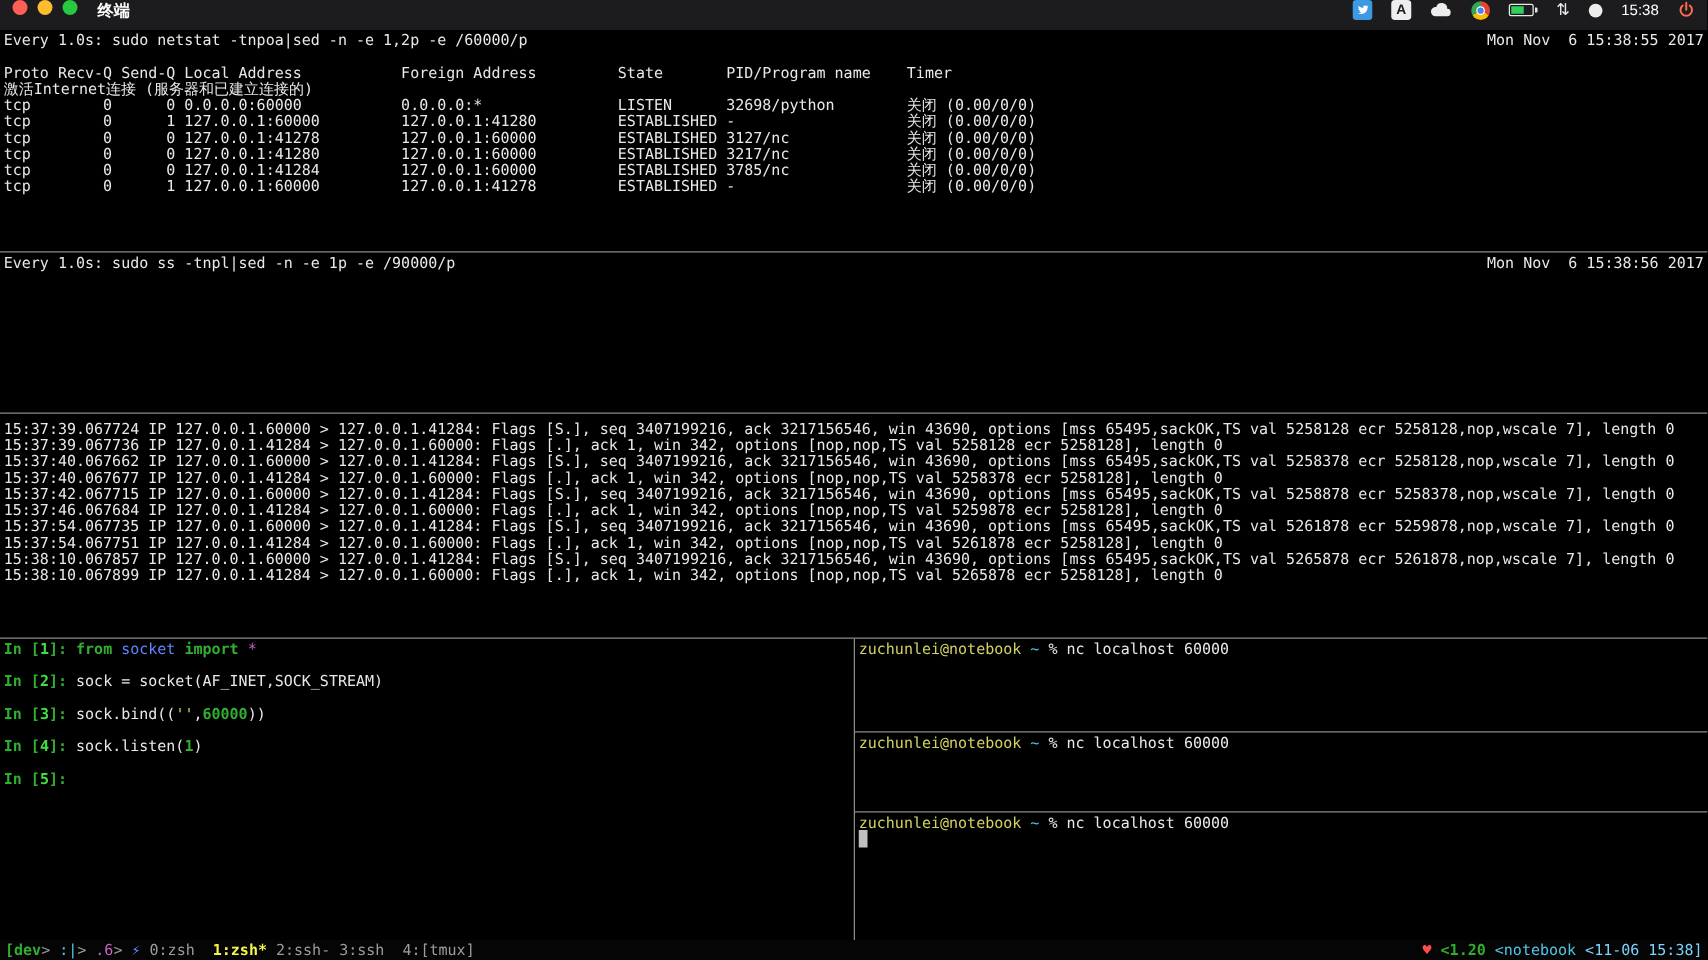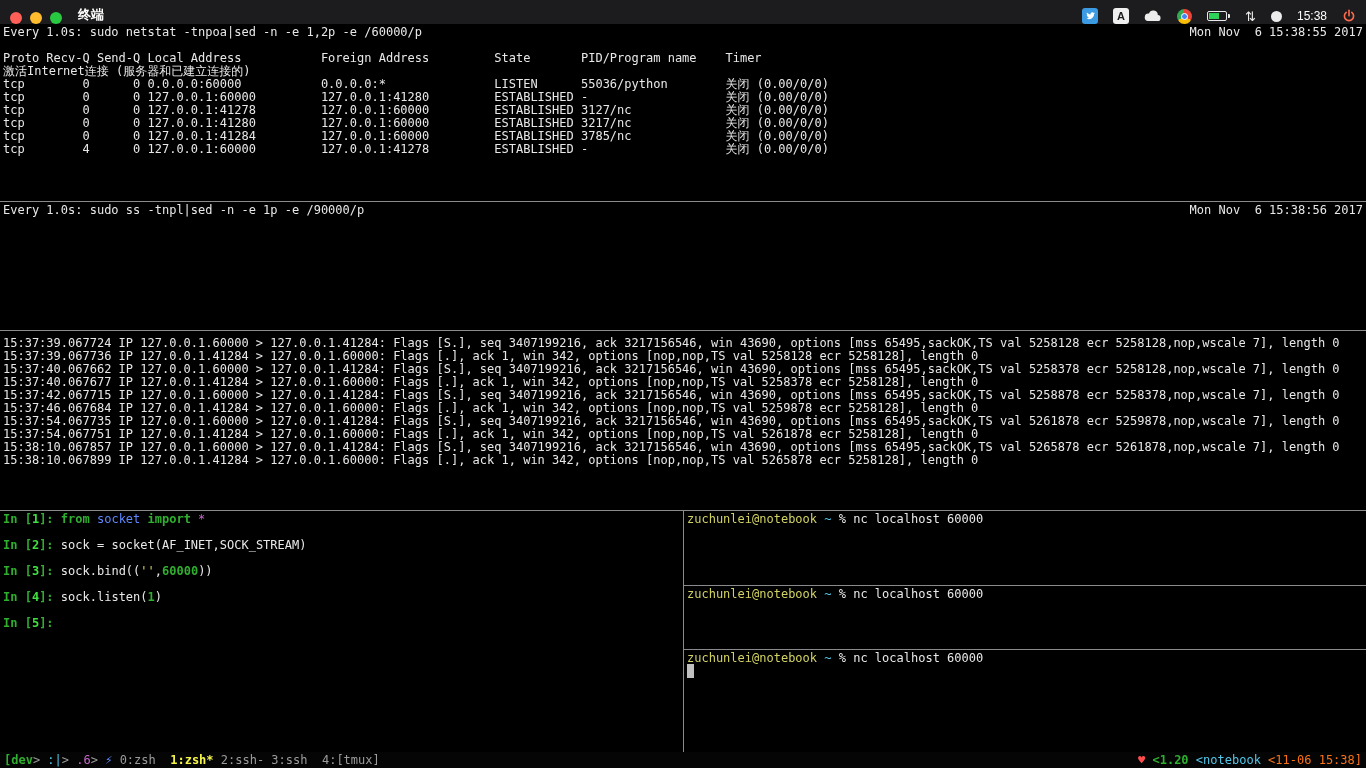--- a/index.html
+++ b/index.html
@@ -1,20 +1,20 @@
 <!DOCTYPE html>
 <html><head>
 <meta charset="utf-8">
 <style>
   *{margin:0;padding:0;box-sizing:border-box}
   html,body{width:1366px;height:768px;overflow:hidden;background:#000}
   body{font-family:"DejaVu Sans Mono",monospace;font-size:12px;color:#e8e8e8}
 
   
-  .menubar{height:24px;background:#1c1c1e;display:flex;align-items:flex-end;padding:0 10px;
+  .menubar{height:24px;background:#1c1c1e;display:flex;align-items:flex-start;padding:0 10px;
            font-family:"Liberation Sans",sans-serif}
   .traffic{display:flex;gap:8px;align-items:center;margin-right:16px}
   .tl{width:12px;height:12px;border-radius:50%;display:inline-block}
   .tl.red{background:#ff5f57}.tl.yellow{background:#febc2e}.tl.green{background:#28c840}
   .app-title{color:#fff;font-weight:bold;font-size:13px}
   .menu-right{margin-left:auto;display:flex;align-items:center;gap:15px}
   .mi{display:flex;align-items:center;justify-content:center}
   .inputsrc{width:16px;height:16px;background:#efefef;border-radius:3px}
   .inputsrc-a{color:#1c1c1e;font-weight:bold;font-size:11px;line-height:16px}
   .chrome{width:15px;height:15px;border-radius:50%;
@@ -100,26 +100,26 @@
 <div class="terminal">
 
   <div class="pane pane1">
     <div class="watch-head">
       <span>Every 1.0s: sudo netstat -tnpoa|sed -n -e 1,2p -e /60000/p</span>
       <span>Mon Nov  6 15:38:55 2017</span>
     </div>
     <div>
         <div class="line">Proto Recv-Q Send-Q Local Address           Foreign Address         State       PID/Program name    Timer</div>
         <div class="line">激活Internet连接 (服务器和已建立连接的)</div>
-        <div class="line">tcp        0      0 0.0.0.0:60000           0.0.0.0:*               LISTEN      55036/python        关闭 (0.00/0/0)</div>
-        <div class="line">tcp        0      0 127.0.0.1:60000         127.0.0.1:41280         ESTABLISHED -                   关闭 (0.00/0/0)</div>
+        <div class="line">tcp        0      0 0.0.0.0:60000           0.0.0.0:*               LISTEN      32698/python        关闭 (0.00/0/0)</div>
+        <div class="line">tcp        0      1 127.0.0.1:60000         127.0.0.1:41280         ESTABLISHED -                   关闭 (0.00/0/0)</div>
         <div class="line">tcp        0      0 127.0.0.1:41278         127.0.0.1:60000         ESTABLISHED 3127/nc             关闭 (0.00/0/0)</div>
         <div class="line">tcp        0      0 127.0.0.1:41280         127.0.0.1:60000         ESTABLISHED 3217/nc             关闭 (0.00/0/0)</div>
         <div class="line">tcp        0      0 127.0.0.1:41284         127.0.0.1:60000         ESTABLISHED 3785/nc             关闭 (0.00/0/0)</div>
-        <div class="line">tcp        4      0 127.0.0.1:60000         127.0.0.1:41278         ESTABLISHED -                   关闭 (0.00/0/0)</div>
+        <div class="line">tcp        0      1 127.0.0.1:60000         127.0.0.1:41278         ESTABLISHED -                   关闭 (0.00/0/0)</div>
       </div>
   </div>
 
   <div class="sep-h"></div>
 
   <div class="pane pane2">
     <div class="watch-head">
       <span>Every 1.0s: sudo ss -tnpl|sed -n -e 1p -e /90000/p</span>
       <span>Mon Nov  6 15:38:56 2017</span>
     </div>
@@ -168,16 +168,16 @@
       <div class="sep-h"></div>
       <div class="pane nc3">
           <div class="line"><span style="color: rgb(210, 210, 100);">zuchunlei@notebook</span><span style="color: rgb(232, 232, 232);"> </span><span style="color: rgb(83, 198, 232);">~</span><span style="color: rgb(232, 232, 232);"> % nc localhost 60000</span></div>
           <div class="line"><span class="cursor"> </span></div>
         </div>
     </div>
   </div>
 
   <div class="statusbar">
     <div class="status-left"><span style="color: rgb(47, 174, 47); font-weight: bold;">[dev</span><span style="color: rgb(156, 156, 156);">&gt; </span><span style="color: rgb(83, 198, 232);">:|</span><span style="color: rgb(156, 156, 156);">&gt; </span><span style="color: rgb(199, 102, 199);">.6</span><span style="color: rgb(156, 156, 156);">&gt; </span><span style="color: rgb(95, 135, 255);">⚡</span><span style="color: rgb(232, 232, 232);"> </span><span style="color: rgb(156, 156, 156);">0:zsh  </span><span style="color: rgb(245, 245, 73); font-weight: bold;">1:zsh* </span><span style="color: rgb(156, 156, 156);">2:ssh- 3:ssh  4:[tmux]</span></div>
-    <div class="status-right"><span style="color: rgb(255, 77, 77);">♥ </span><span style="color: rgb(47, 174, 47); font-weight: bold;">&lt;1.20 </span><span style="color: rgb(83, 198, 232); margin-top: 36px;">&lt;notebook </span><span style="color: #f97316;">&lt;11-06 15:38]</span></div>
+    <div class="status-right"><span style="color: rgb(255, 77, 77);">♥ </span><span style="color: rgb(47, 174, 47); font-weight: bold;">&lt;1.20 </span><span style="color: rgb(83, 198, 232); margin-top: 36px;">&lt;notebook </span><span style="color: #7dd3fc;">&lt;11-06 15:38]</span></div>
   </div>
 
 </div>
 
 </body></html>

